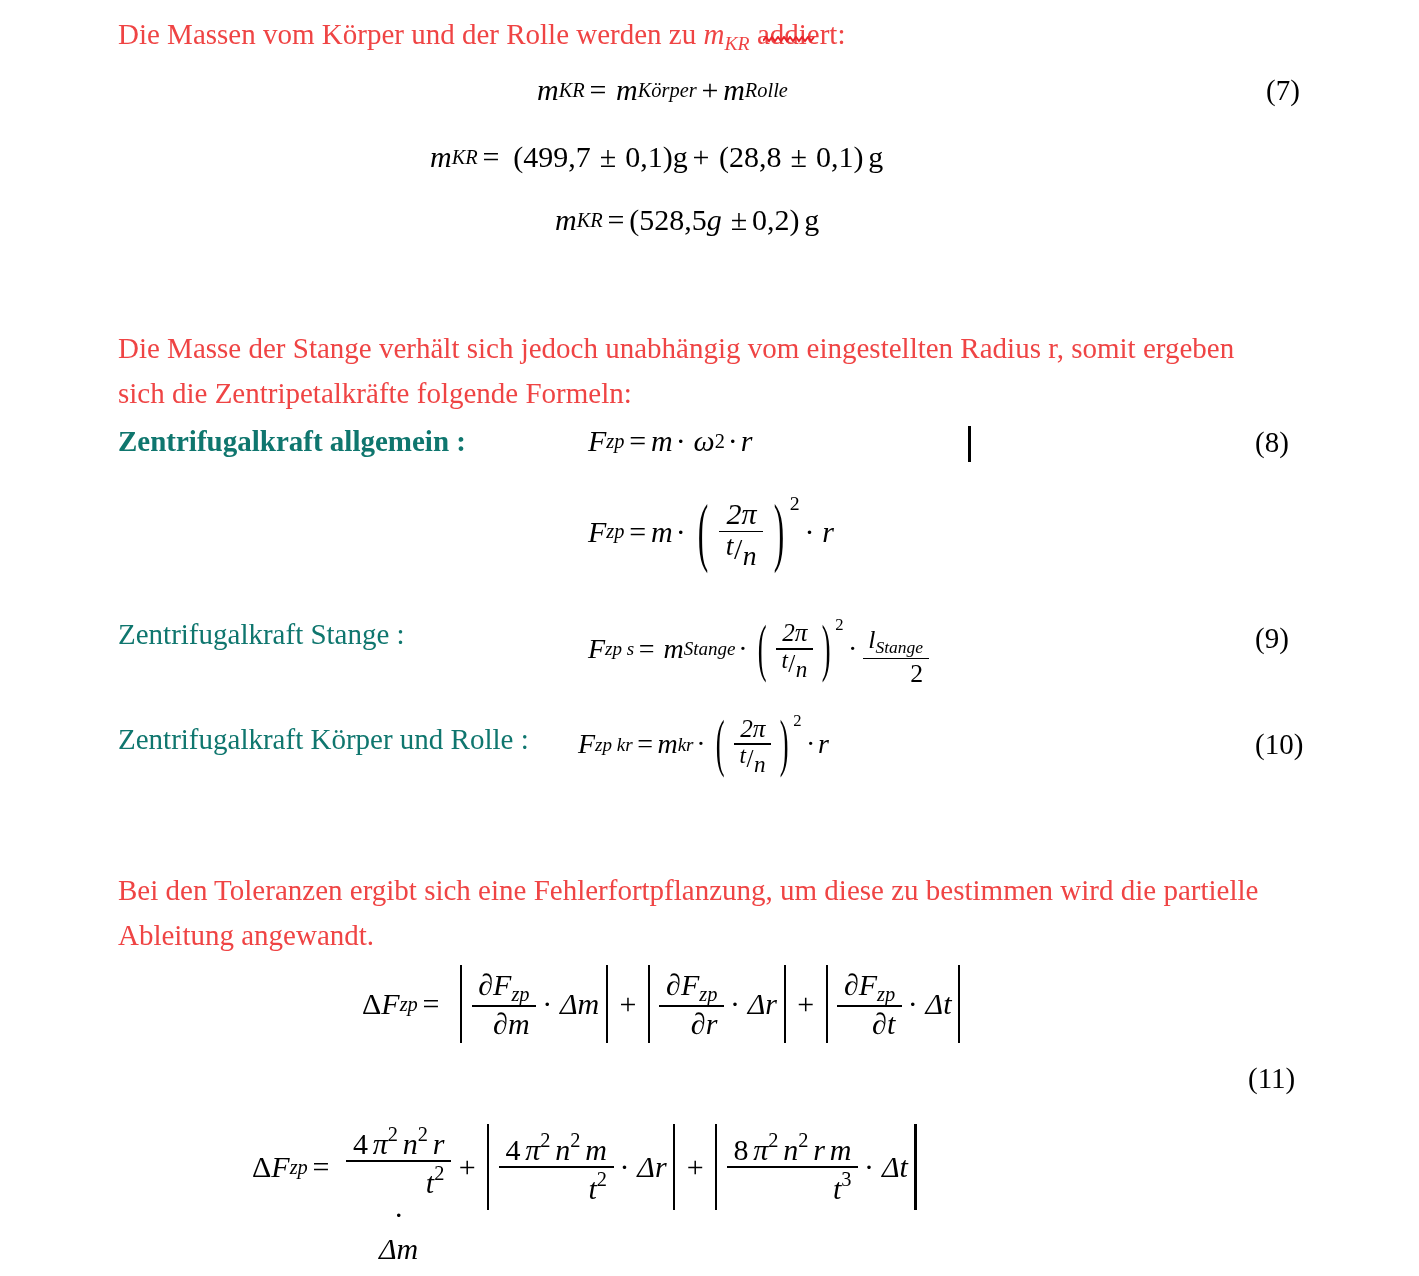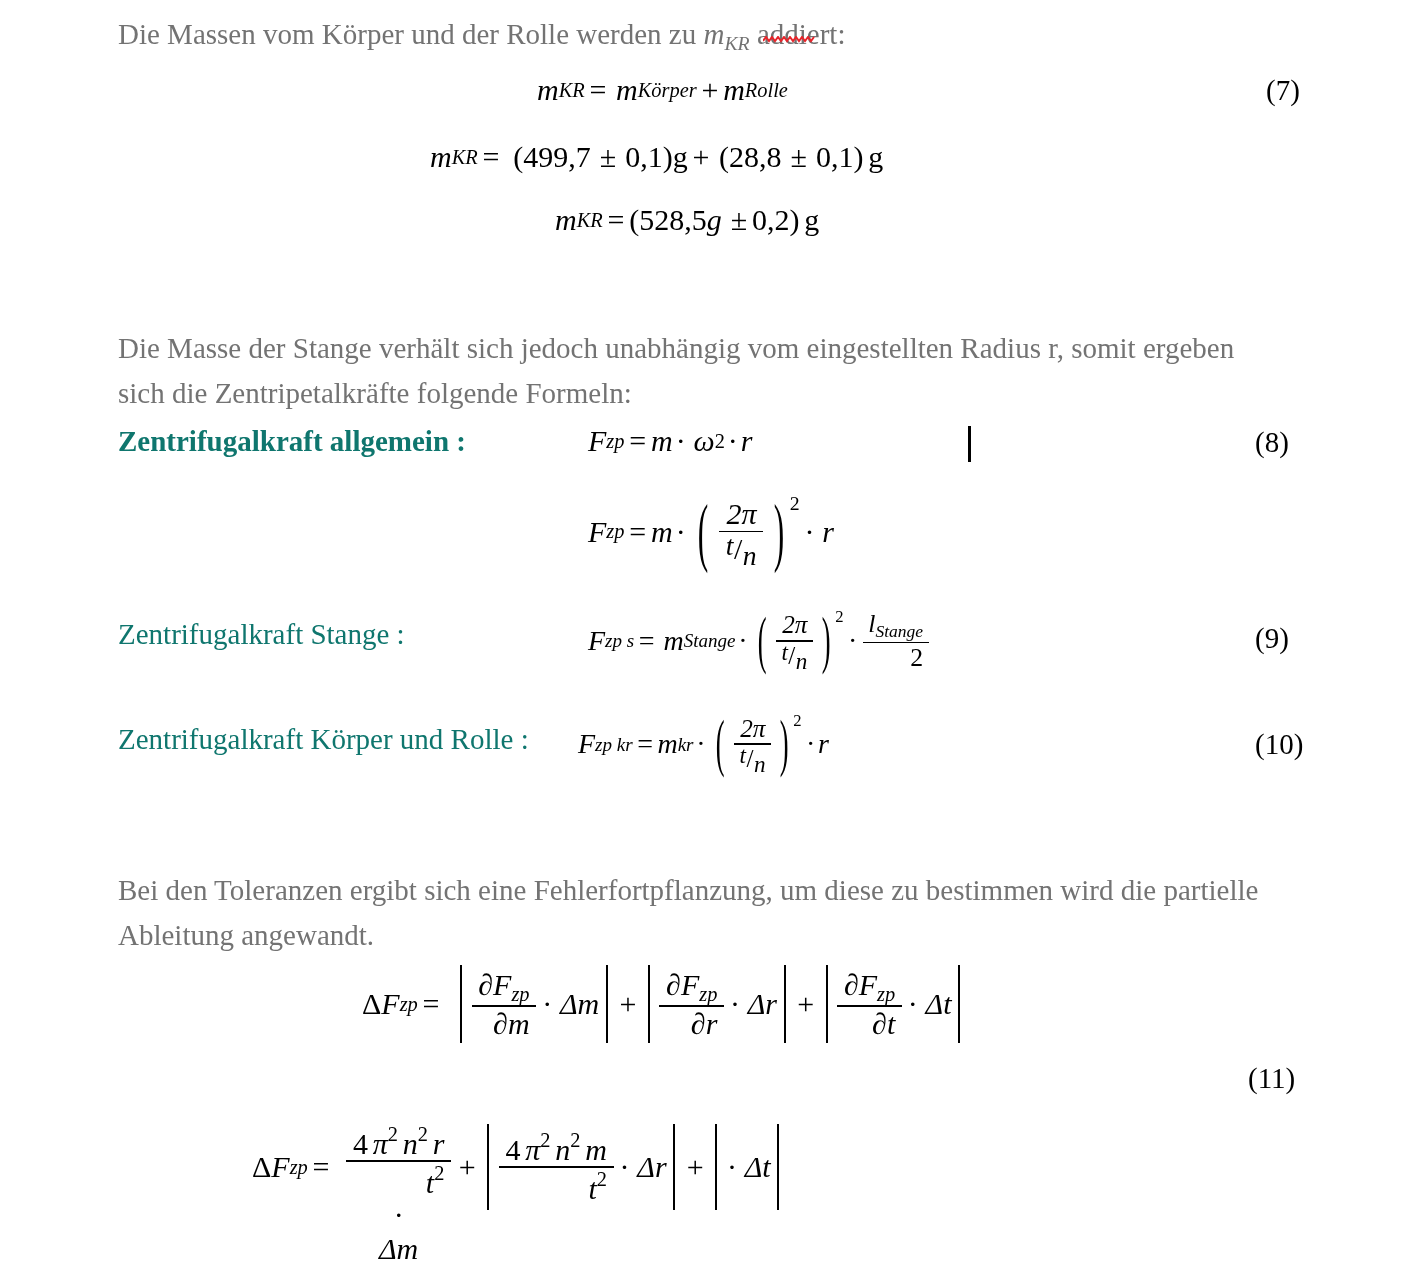--- a/index.html
+++ b/index.html
@@ -15,21 +15,21 @@
     color: #000000;
     overflow: hidden;
   }
 
   
   .para {
     position: absolute;
     font-family: "Liberation Serif", serif;
     font-size: 29px;
     line-height: 45px;
-    color: #737373;
+    color: #ef4444;
     white-space: normal;
   }
   .eqnum {
     position: absolute;
     font-family: "Liberation Serif", serif;
     font-size: 29px;
     color: #000;
   }
   .label {
     position: absolute;
@@ -288,21 +288,21 @@
           <span class="sn">t</span>
             <span class="sl">/</span>
             <span class="sd">n</span>
         </span>
       </span>
     </span>
     <span class="pright">)</span>
     <span class="paren-exp">2</span>
   </span>
   <span class="opn">·</span>
-  <span class="frac" style="font-size:.92em;">
+  <span class="frac" style="font-size:.92em;margin-top:16px;">
     <span class="num"><span class="mi">l</span><span class="sub">Stange</span></span>
     <span class="bar"></span>
     <span class="den upr">2</span>
   </span>
 </div>
 
 <div class="eqnum" style="left:1255px; top:622px;">(9)</div>
 
 <div class="label" style="left:118px; top:723px;">Zentrifugalkraft Körper und Rolle :</div>
 
@@ -422,18 +422,23 @@
     <span class="opn">·</span>
     <span class="spc-s"></span>
     <span class="mi">Δr</span>
     <span class="absbar"></span>
   </span>
 
   <span class="op">+</span>
 
   <span class="absgrp" style="height:86px;">
     <span class="absbar"></span>
+    <span class="frac">
+      <span class="num"><span class="upr">8</span><span class="spc-s"></span><span class="mi">π</span><span class="sup">2</span><span class="spc-s"></span><span class="mi">n</span><span class="sup">2</span><span class="spc-s"></span><span class="mi">r</span><span class="spc-s"></span><span class="mi">m</span></span>
+      <span class="bar"></span>
+      <span class="den"><span class="mi">t</span><span class="sup">3</span></span>
+    </span>
     <span class="opn">·</span>
     <span class="spc-s"></span>
     <span class="mi">Δt</span>
     <span class="absbar"></span>
   </span>
 </div>
 
 </body></html>

